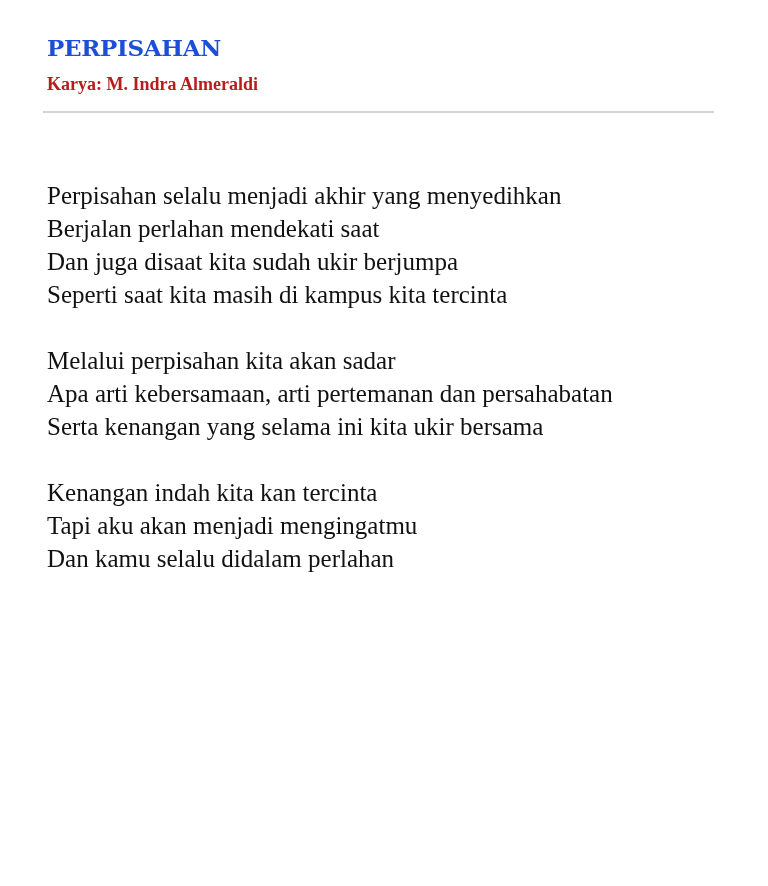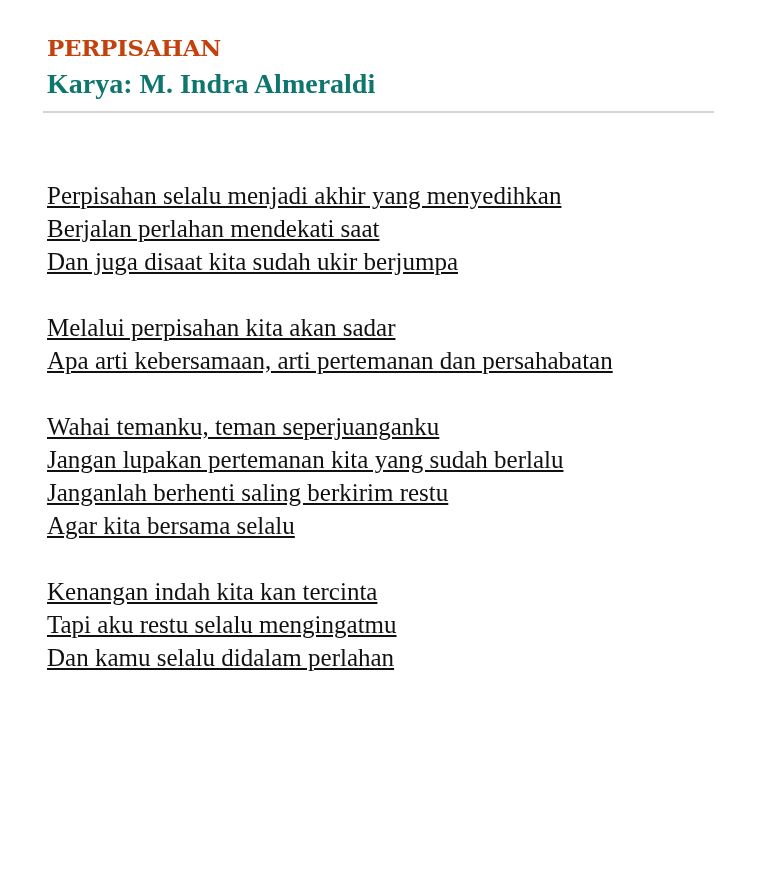--- a/index.html
+++ b/index.html
@@ -20,29 +20,29 @@
       top: 30px;
       width: 667px;
     }
     .title {
       font-family: "DejaVu Serif", serif;
       font-weight: bold;
       font-size: 23px;
       line-height: 36px;
       margin: 0;
       letter-spacing: -0.3px;
-      color: #c2410c;
+      color: #1d4ed8;
     }
     .author {
       font-family: "Liberation Serif", serif;
       font-weight: bold;
-      font-size: 28px;
+      font-size: 18px;
       line-height: 32px;
       margin: 2px 0 0 0;
-      color: #0f766e;
+      color: #b91c1c;
     }
     .rule {
       position: absolute;
       left: 43px;
       top: 111px;
       width: 671px;
       height: 0;
       border-top: 2px solid #d4d4d4;
     }
     .poem {
@@ -54,47 +54,42 @@
       font-size: 25px;
       line-height: 33px;
       color: #111;
     }
     .stanza {
       margin: 0 0 33px 0;
     }
     .verse-line {
       display: block;
       white-space: nowrap;
-      text-decoration: underline;
     }
   </style>
 </head>
 <body>
 
 <div class="doc">
   <h1 class="title">PERPISAHAN</h1>
   <div class="author">Karya: M. Indra Almeraldi</div>
 </div>
 
 <div class="rule"></div>
 
 <div class="poem">
   <div class="stanza">
     <span class="verse-line">Perpisahan selalu menjadi akhir yang menyedihkan</span>
     <span class="verse-line">Berjalan perlahan mendekati saat</span>
     <span class="verse-line">Dan juga disaat kita sudah ukir berjumpa</span>
+    <span class="verse-line">Seperti saat kita masih di kampus kita tercinta</span>
   </div>
   <div class="stanza">
     <span class="verse-line">Melalui perpisahan kita akan sadar</span>
     <span class="verse-line">Apa arti kebersamaan, arti pertemanan dan persahabatan</span>
-  </div>
-  <div class="stanza">
-    <span class="verse-line">Wahai temanku, teman seperjuanganku</span>
-    <span class="verse-line">Jangan lupakan pertemanan kita yang sudah berlalu</span>
-    <span class="verse-line">Janganlah berhenti saling berkirim restu</span>
-    <span class="verse-line">Agar kita bersama selalu</span>
+    <span class="verse-line">Serta kenangan yang selama ini kita ukir bersama</span>
   </div>
   <div class="stanza">
     <span class="verse-line">Kenangan indah kita kan tercinta</span>
-    <span class="verse-line">Tapi aku restu selalu mengingatmu</span>
+    <span class="verse-line">Tapi aku akan menjadi mengingatmu</span>
     <span class="verse-line">Dan kamu selalu didalam perlahan</span>
   </div>
 </div>
 
 </body></html>

